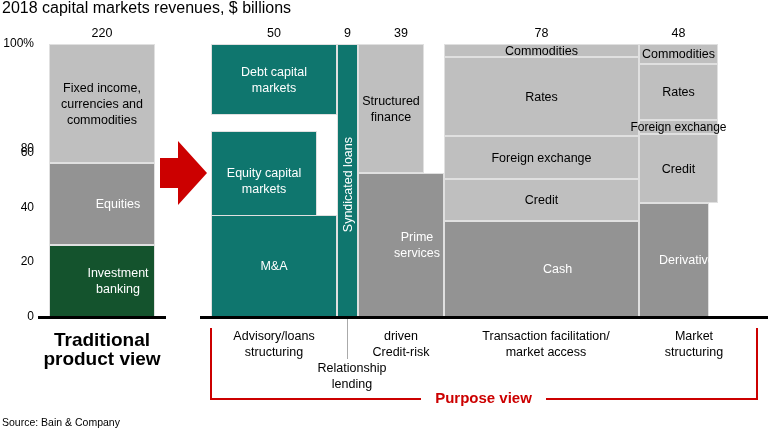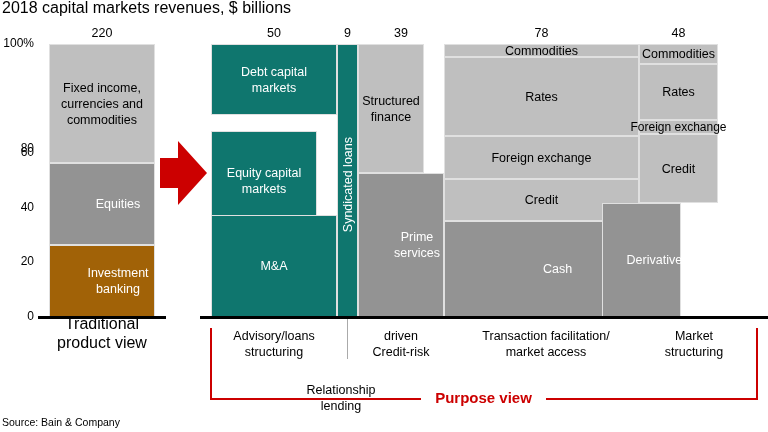--- a/index.html
+++ b/index.html
@@ -29,25 +29,25 @@
 <div class="abs ytick" style="top:254px;">20</div>
 <div class="abs ytick" style="top:309px;">0</div>
 
 <div class="abs total" style="left:49px;width:106px;">220</div>
 <div class="seg light" style="left:49px;top:44px;width:106px;height:119px;">
     <span>Fixed income, currencies and commodities</span>
   </div>
 <div class="seg mid" style="left:49px;top:163px;width:106px;height:82px;">
     <span>Equities</span>
   </div>
-<div class="seg mid" style="left:49px;top:245px;width:106px;height:72px;background:#a16207;">
+<div class="seg mid" style="left:49px;top:245px;width:106px;height:72px;background:#14532d;">
     <span>Investment banking</span>
   </div>
 <div class="abs axis" style="left:38px;top:316px;width:128px;"></div>
-<div class="abs cat" style="left:40px;top:314px;width:124px;font-size:16px;font-weight:normal;line-height:19px;">
+<div class="abs cat" style="left:40px;top:330px;width:124px;font-size:19px;font-weight:bold;line-height:19px;">
   <div>Traditional</div>
   <div>product view</div>
 </div>
 
 <svg class="abs" style="left:160px;top:141px;" width="48" height="64">
   <polygon points="0,17 18,17 18,0 47,32 18,64 18,47 0,47" fill="#cc0000"></polygon>
 </svg>
 
 <div class="abs total" style="left:211px;width:126px;">50</div>
 <div class="abs total" style="left:337px;width:21px;">9</div>
@@ -97,33 +97,33 @@
   </div>
 <div class="seg light" style="left:639px;top:64px;width:79px;height:56px;">
     <span>Rates</span>
   </div>
 <div class="seg light" style="left:639px;top:120px;width:79px;height:14px;white-space:nowrap;font-size:12px;">
     <span>Foreign exchange</span>
   </div>
 <div class="seg light" style="left:639px;top:134px;width:79px;height:69px;">
     <span>Credit</span>
   </div>
-<div class="seg mid" style="left:602px;top:203px;width:79px;height:114px;">
+<div class="seg mid" style="left:639px;top:203px;width:70px;height:114px;">
     <span>Derivatives</span>
   </div>
 
 <div class="abs axis" style="left:200px;top:316px;width:568px;"></div>
 
 <div class="abs" style="left:347px;top:319px;width:1px;height:40px;background:#aaa;"></div>
 
 <div class="abs cat" style="left:214px;top:328px;width:120px;">
   <div>Advisory/loans</div>
   <div>structuring</div>
 </div>
-<div class="abs cat" style="left:293px;top:360px;width:96px;margin-top:22px;">
+<div class="abs cat" style="left:304px;top:360px;width:96px;">
   <div>Relationship</div>
   <div>lending</div>
 </div>
 <div class="abs cat" style="left:358px;top:328px;width:86px;">
   <div>driven</div>
   <div>Credit-risk</div>
 </div>
 <div class="abs cat" style="left:454px;top:328px;width:184px;">
   <div>Transaction facilitation/</div>
   <div>market access</div>

